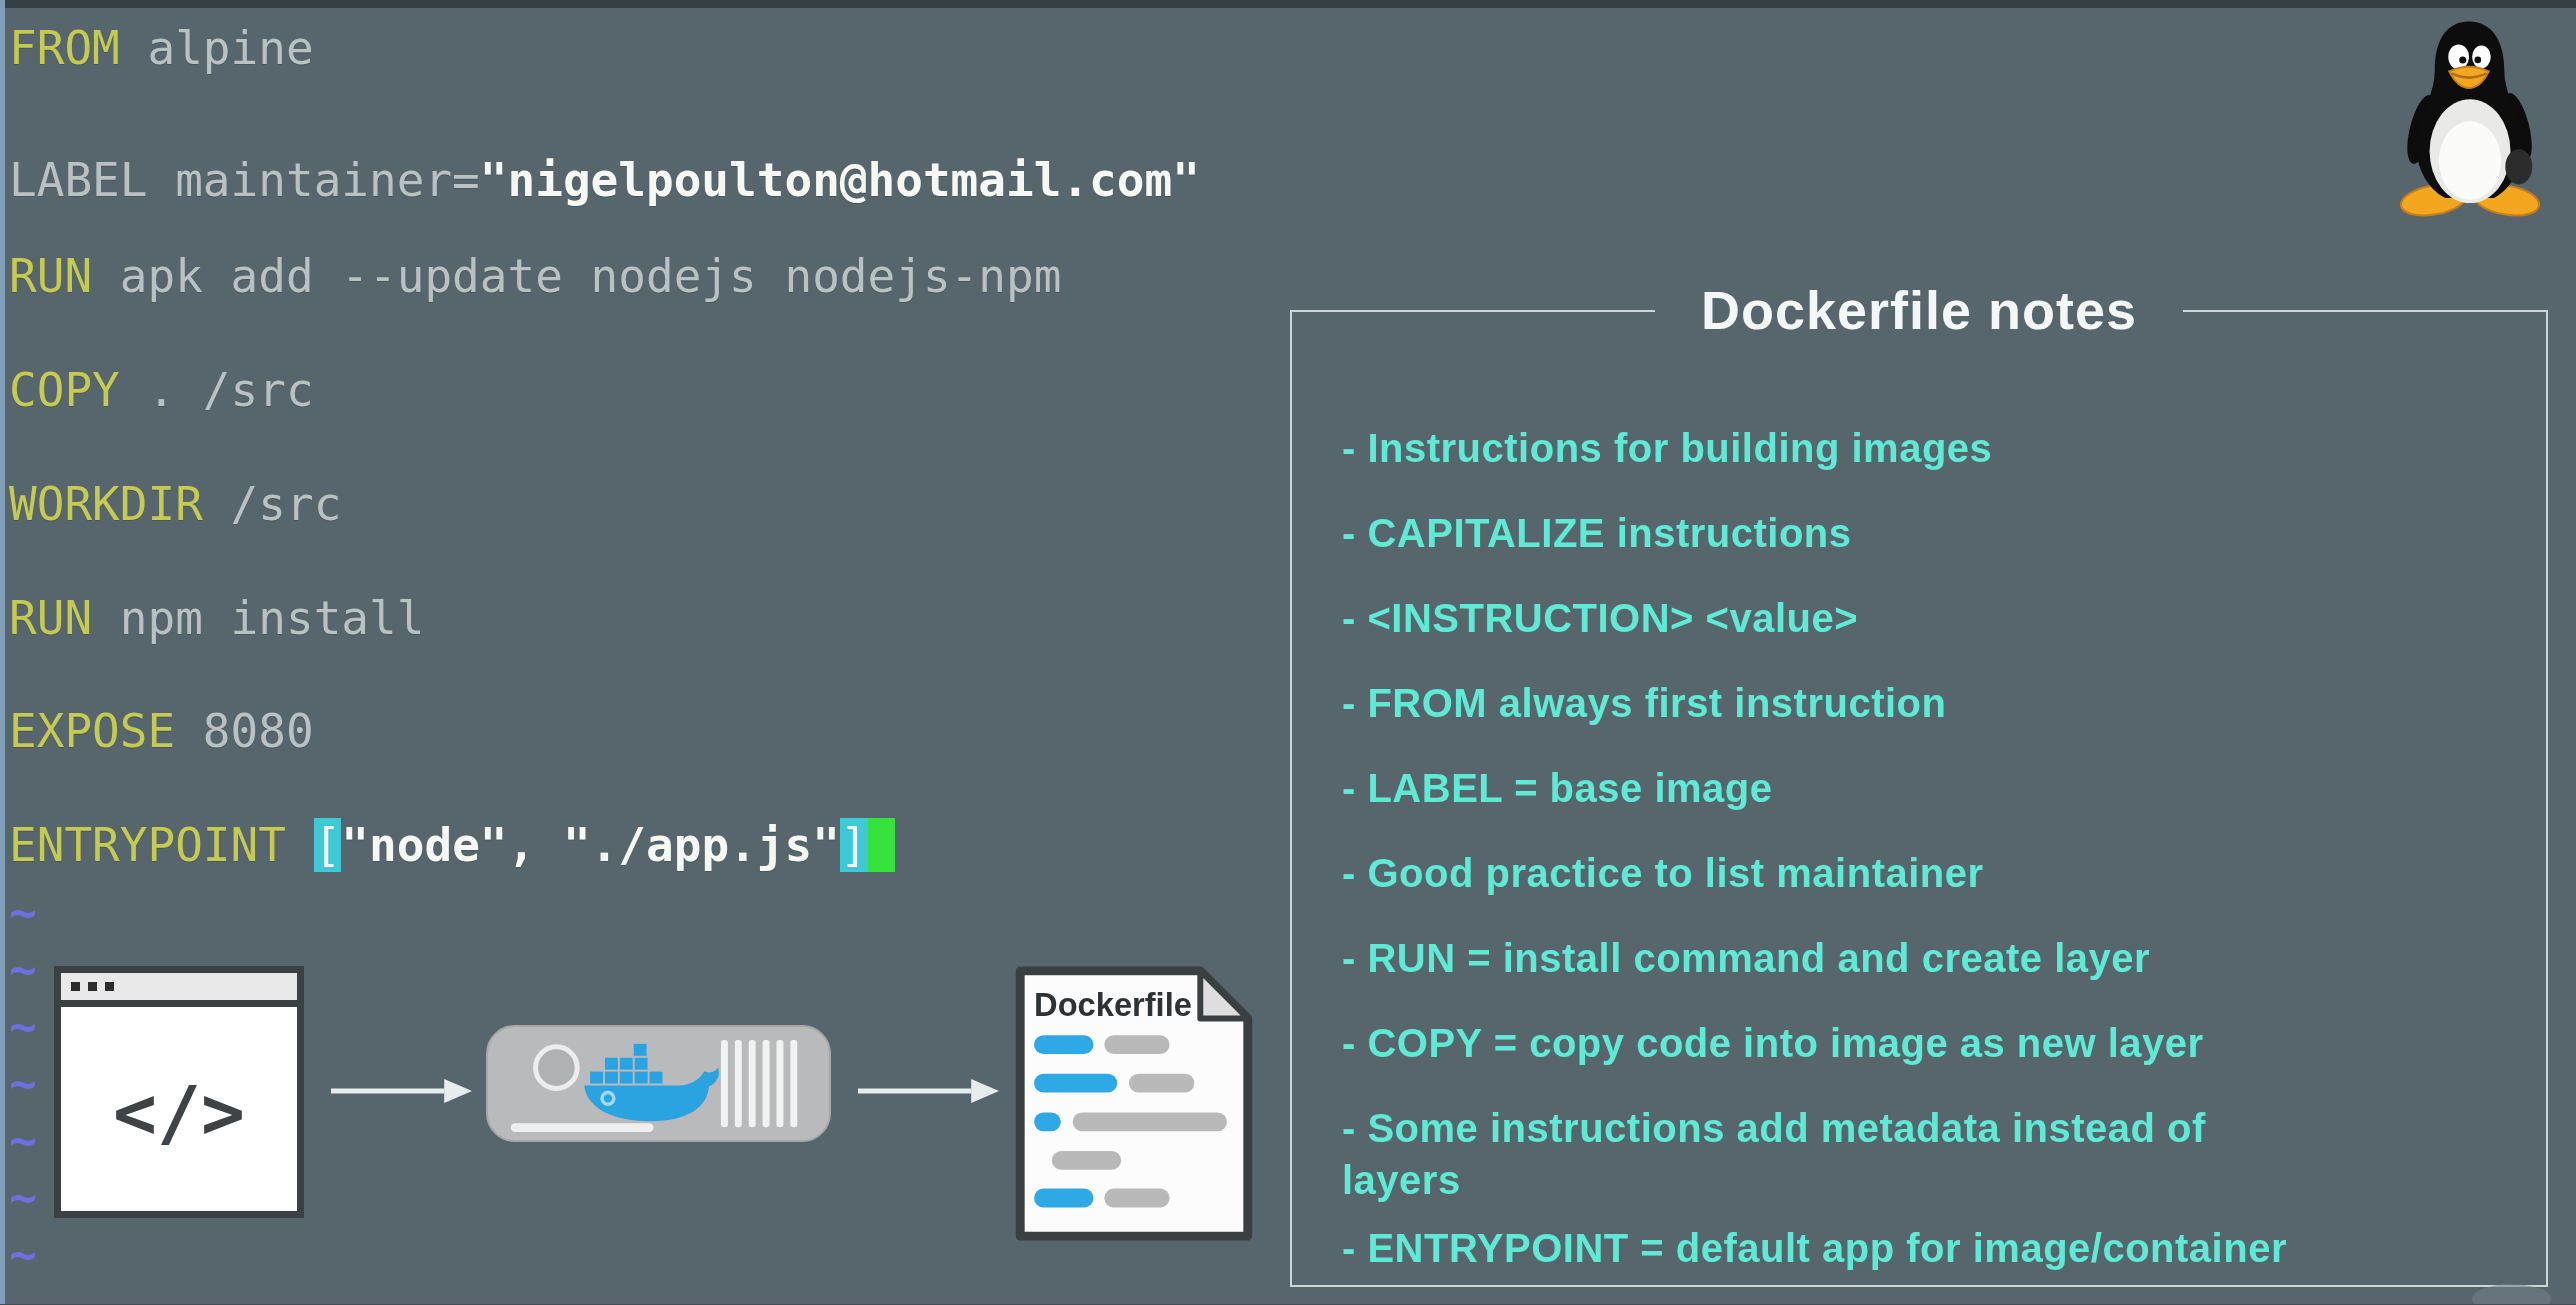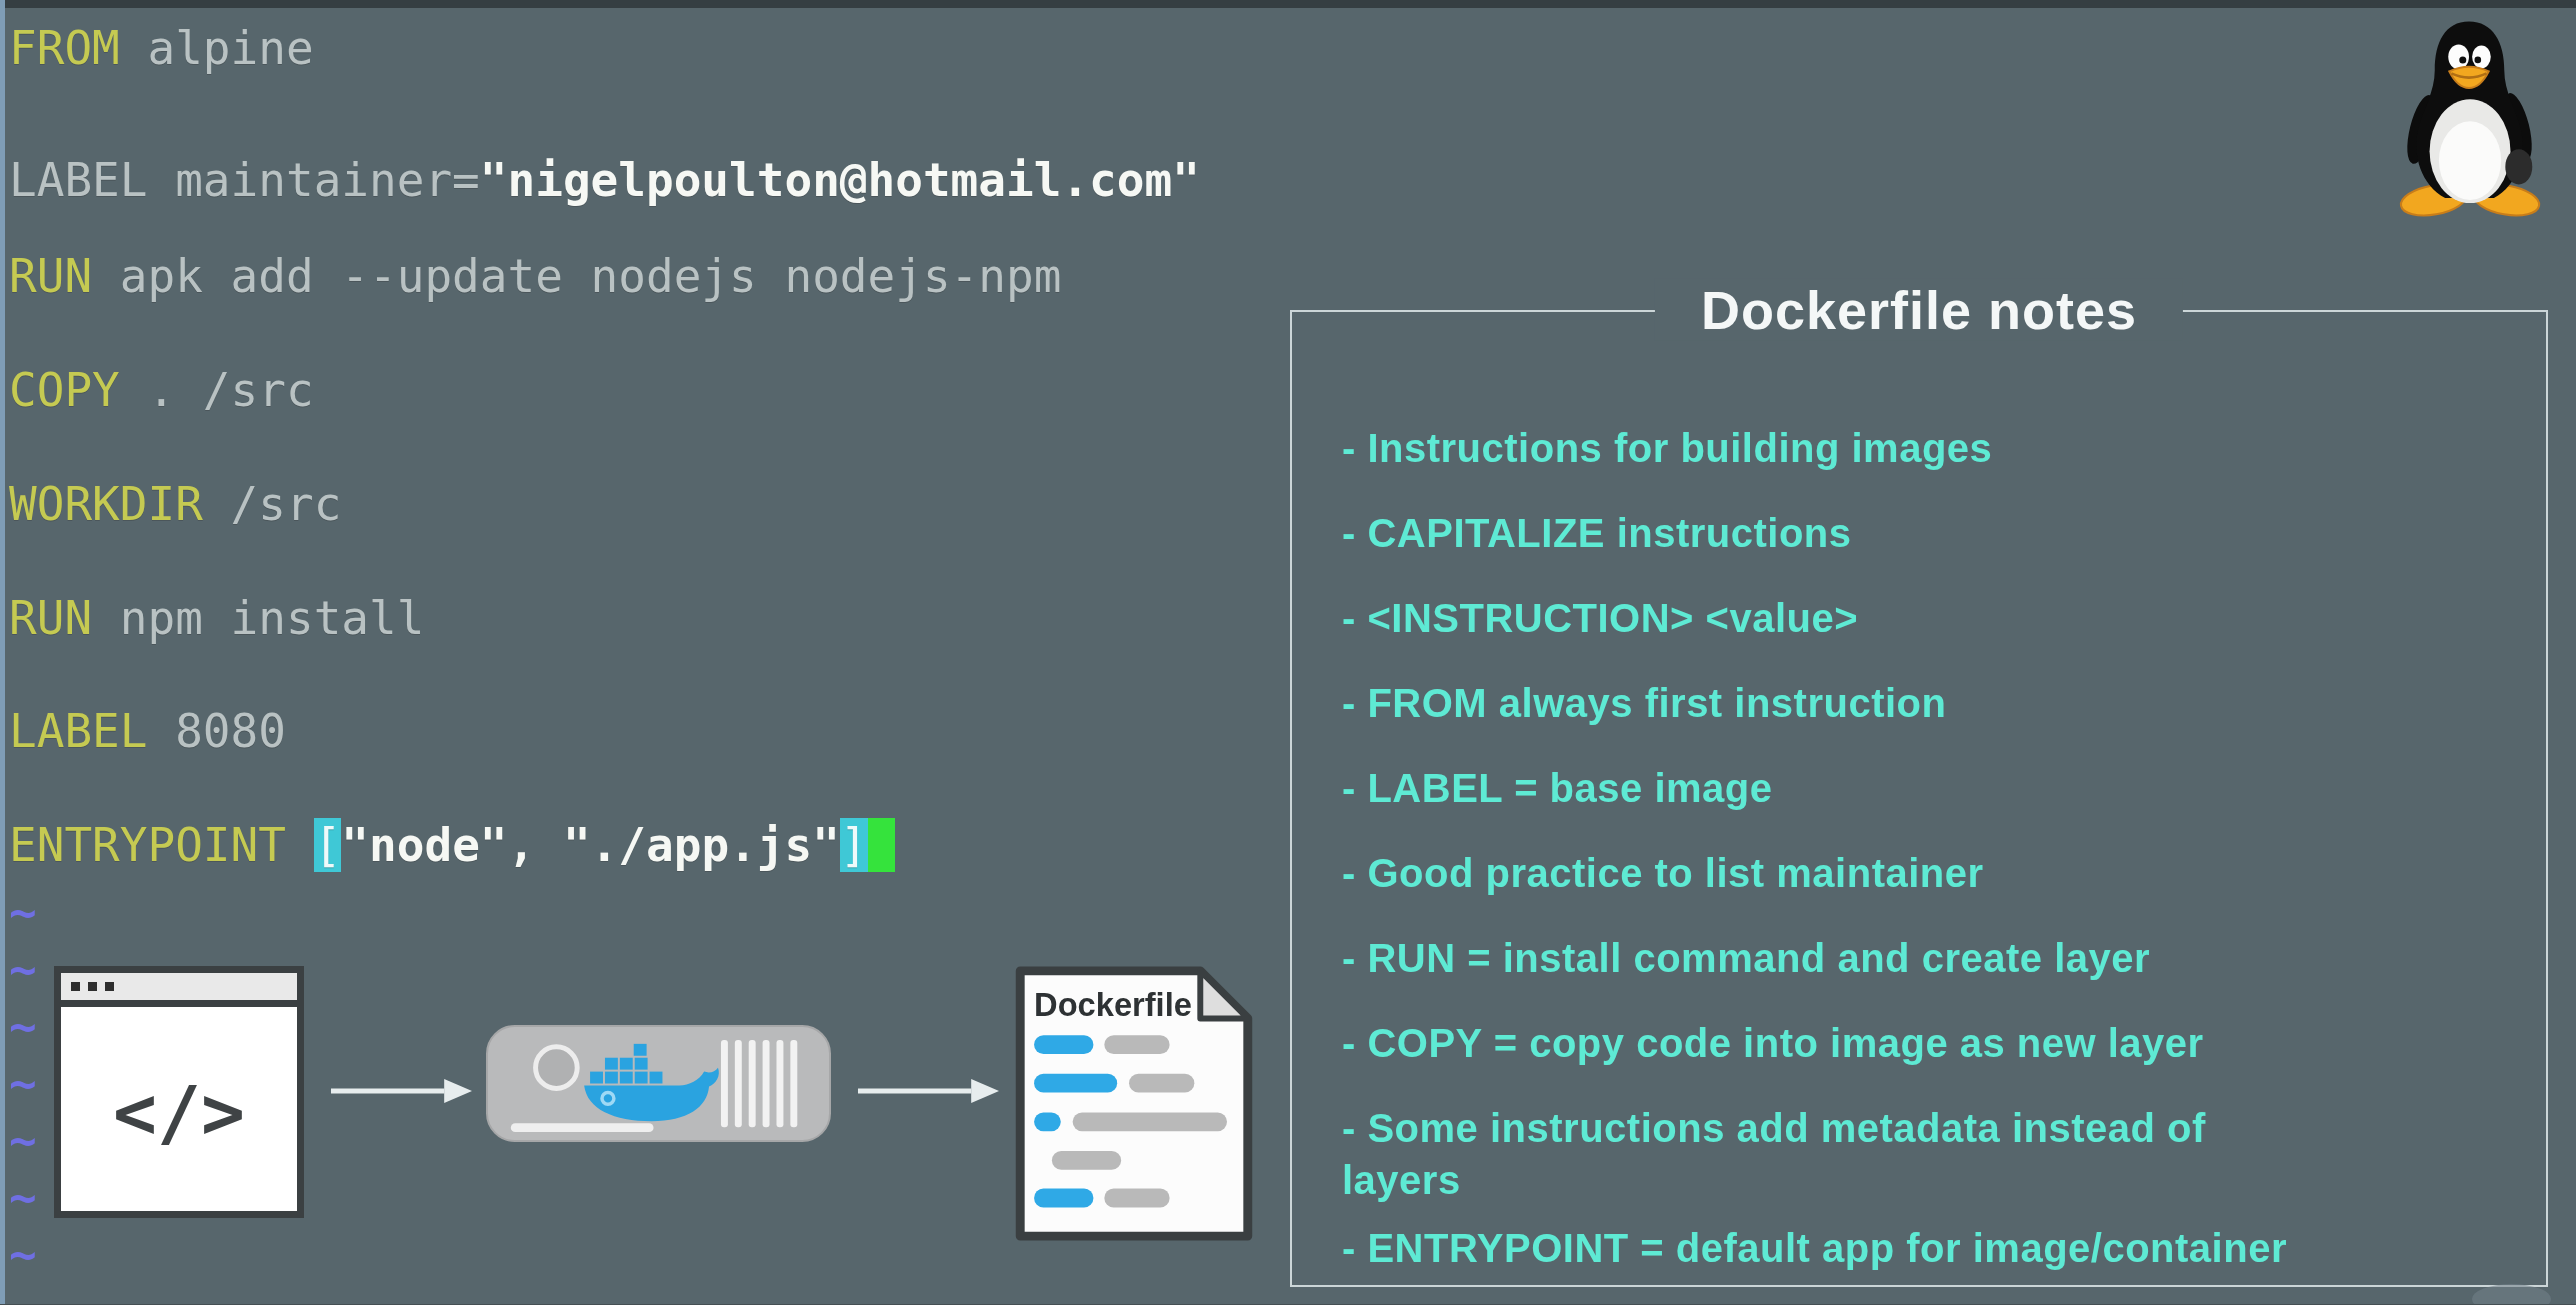--- a/index.html
+++ b/index.html
@@ -78,21 +78,21 @@
 
   <div class="top-bar"></div>
 
   <div id="terminal">
       <div class="tline" style="top: 20px;"><span class="kw">FROM</span><span class="arg"> alpine</span></div>
       <div class="tline" style="top: 152px;"><span class="arg">LABEL maintainer=</span><span class="str">"nigelpoulton@hotmail.com"</span></div>
       <div class="tline" style="top: 248px;"><span class="kw">RUN</span><span class="arg"> apk add --update nodejs nodejs-npm</span></div>
       <div class="tline" style="top: 362px;"><span class="kw">COPY</span><span class="arg"> . /src</span></div>
       <div class="tline" style="top: 476px;"><span class="kw">WORKDIR</span><span class="arg"> /src</span></div>
       <div class="tline" style="top: 590px;"><span class="kw">RUN</span><span class="arg"> npm install</span></div>
-      <div class="tline" style="top: 703px;"><span class="kw">LABEL</span><span class="arg"> 8080</span></div>
+      <div class="tline" style="top: 703px;"><span class="kw">EXPOSE</span><span class="arg"> 8080</span></div>
       <div class="tline" style="top: 817px;"><span class="kw">ENTRYPOINT</span><span class="arg"> </span><span class="brk">[</span><span class="str">"node", "./app.js"</span><span class="brk">]</span><span class="cur">&nbsp;</span></div>
       <div class="tilde" style="top: 885px;">~</div>
       <div class="tilde" style="top: 942px;">~</div>
       <div class="tilde" style="top: 999px;">~</div>
       <div class="tilde" style="top: 1056px;">~</div>
       <div class="tilde" style="top: 1113px;">~</div>
       <div class="tilde" style="top: 1170px;">~</div>
       <div class="tilde" style="top: 1227px;">~</div>
     </div>
 

